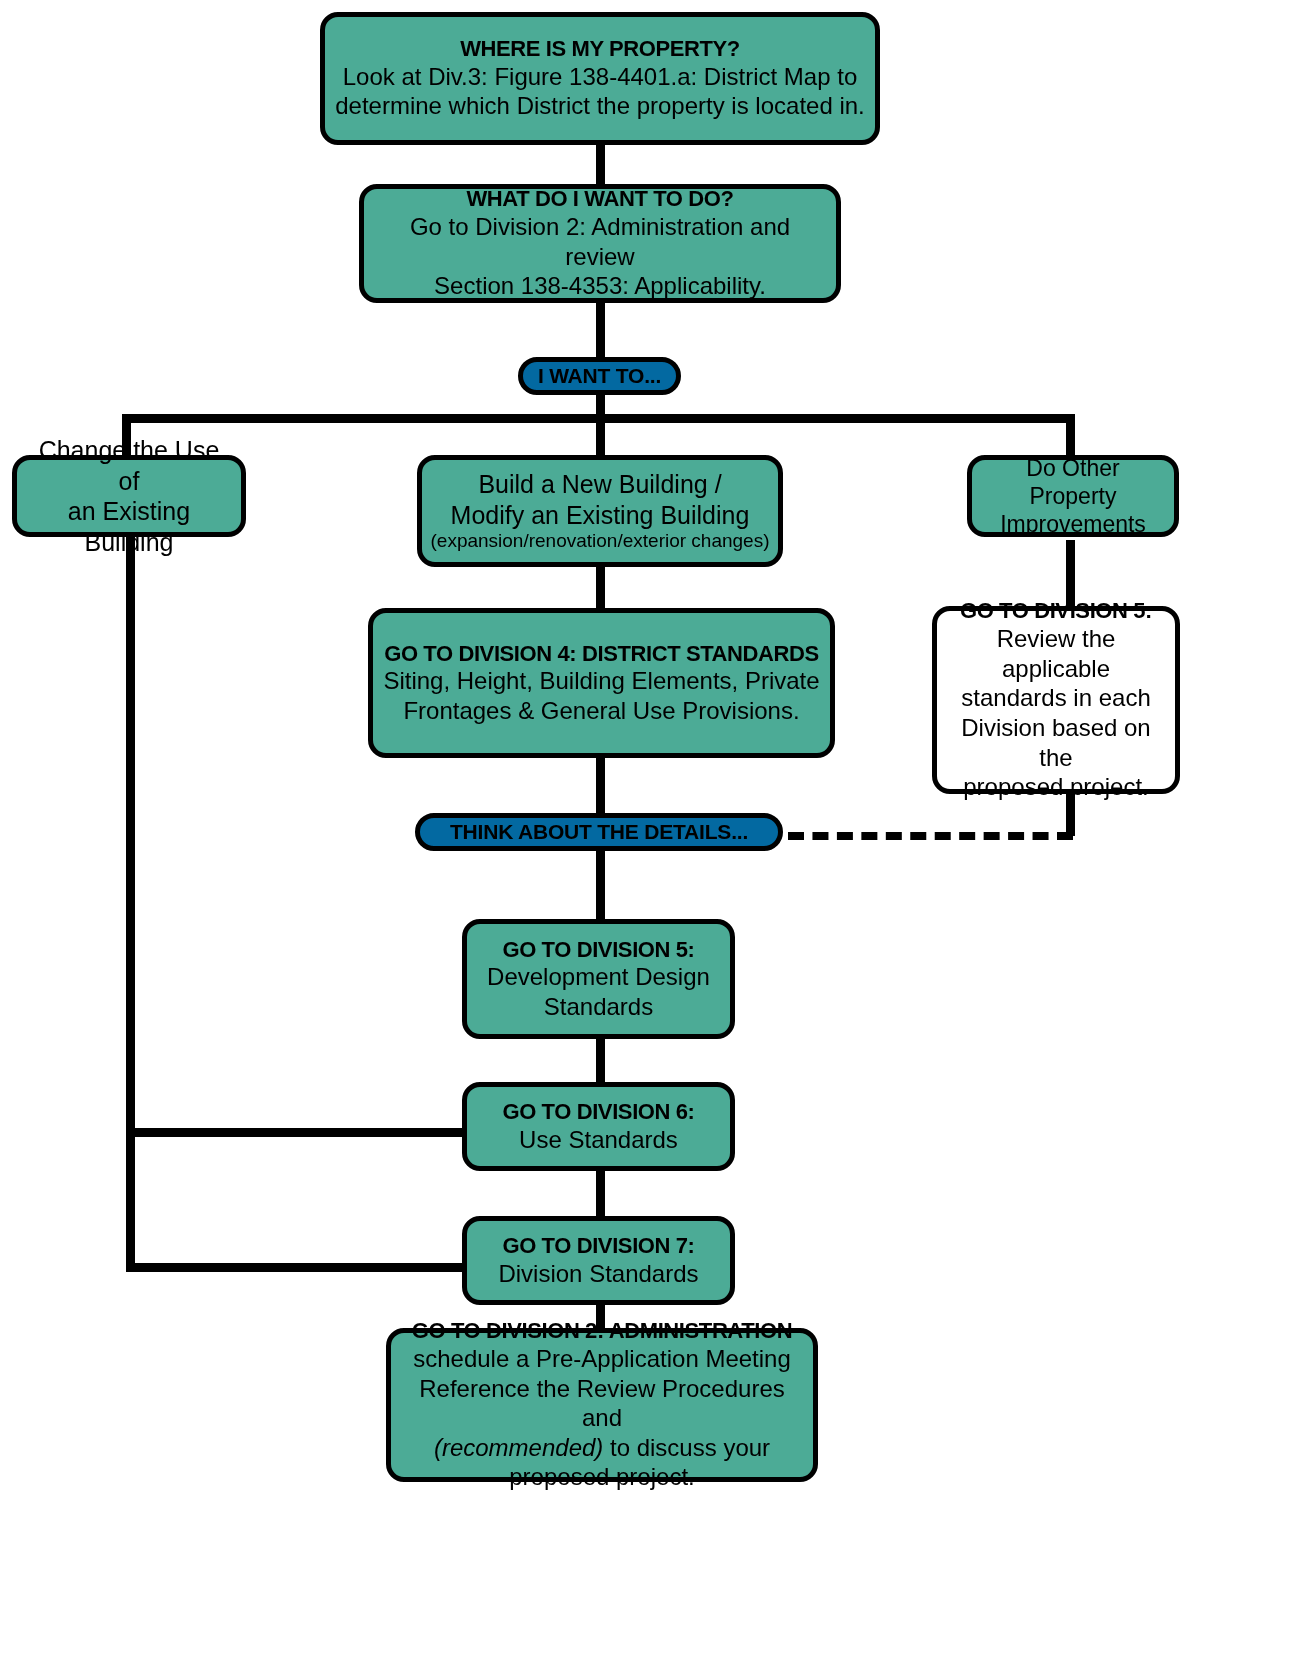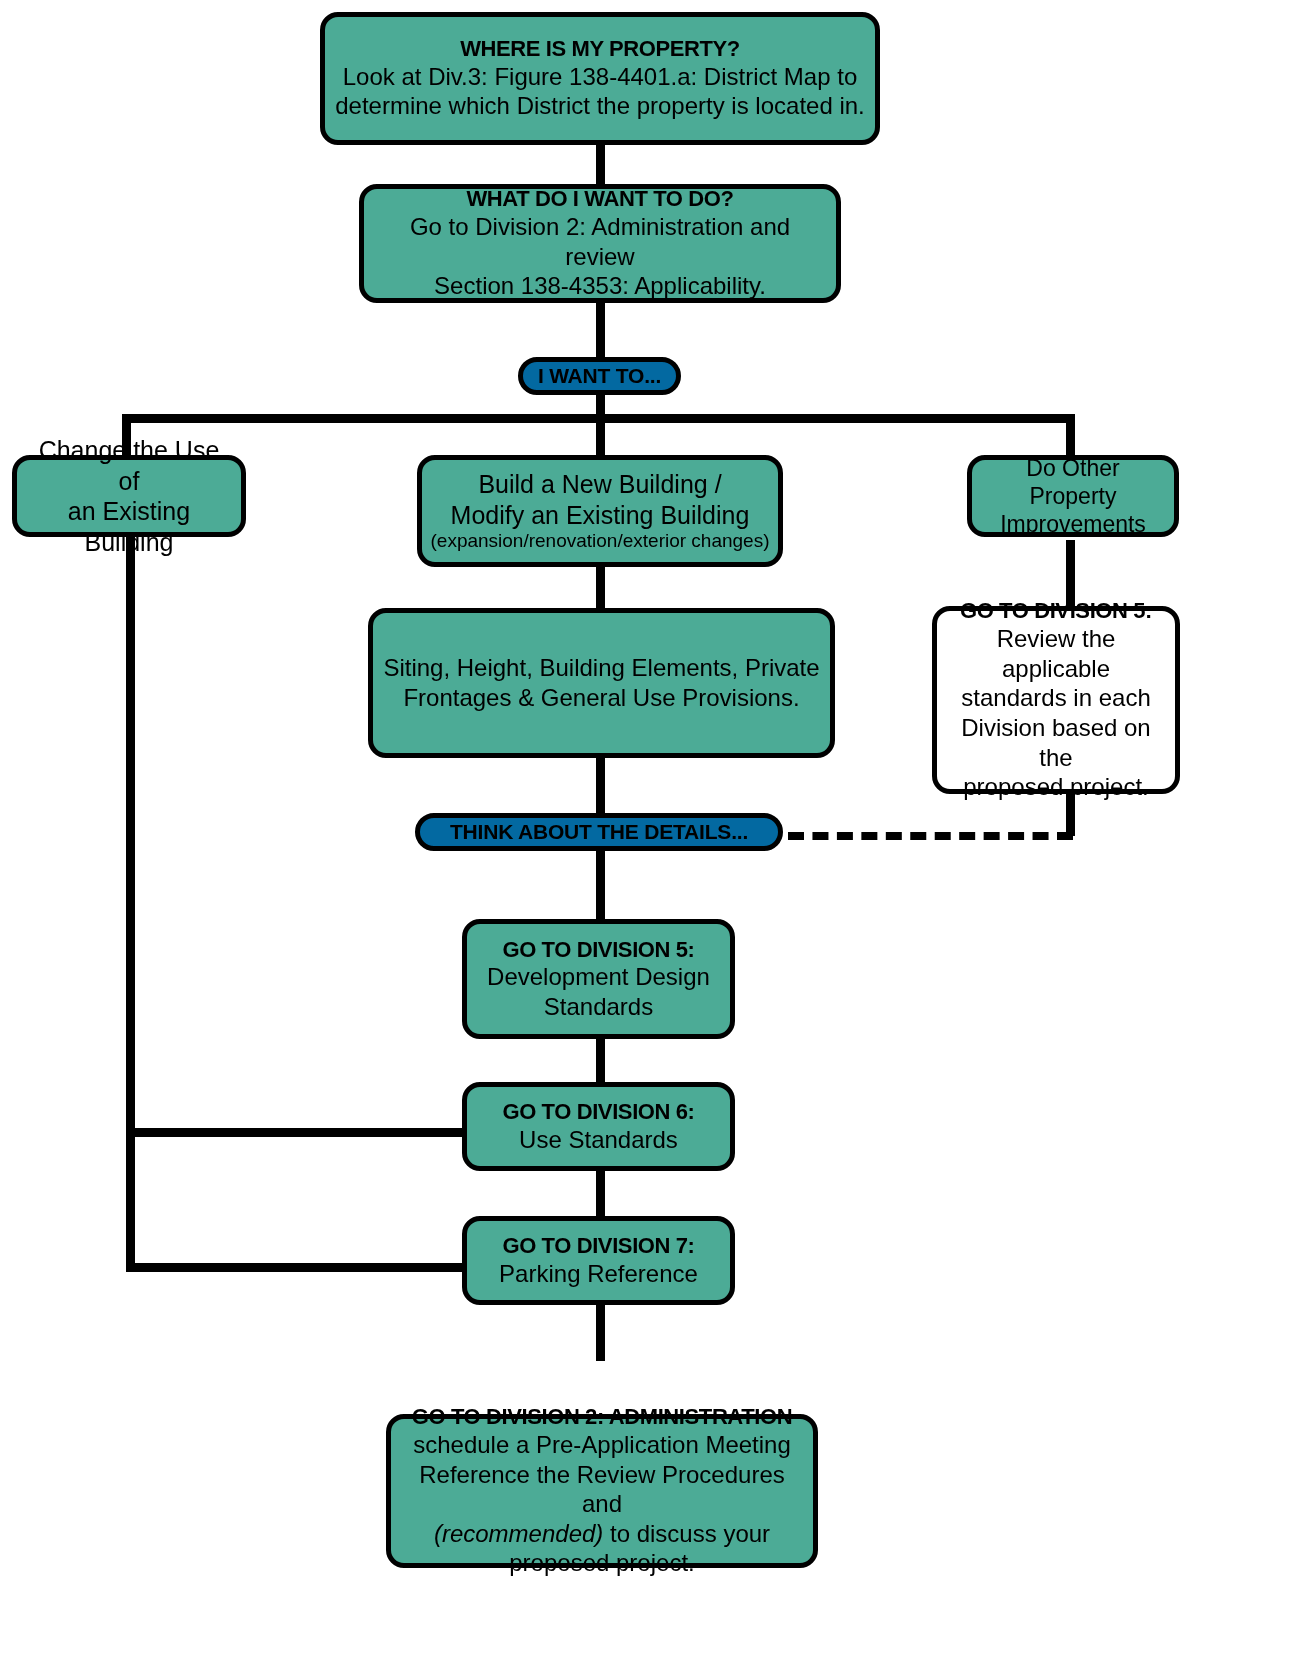--- a/index.html
+++ b/index.html
@@ -161,20 +161,21 @@
     <div class="plain">Modify an Existing Building</div>
     <div class="body-sm">(expansion/renovation/exterior changes)</div>
   </div>
 
   <div class="node" style="left:967px; top:455px; width:212px; height:82px;">
     <div class="plain-sm">Do Other Property</div>
     <div class="plain-sm">Improvements</div>
   </div>
 
   <div class="node" style="left:368px; top:608px; width:467px; height:150px;">
+    <div class="hdr">GO TO DIVISION 4: DISTRICT STANDARDS</div>
     <div class="body">Siting, Height, Building Elements, Private</div>
     <div class="body">Frontages &amp; General Use Provisions.</div>
   </div>
 
   <div class="node white" style="left:932px; top:606px; width:248px; height:188px;">
     <div class="hdr">GO TO DIVISION 5:</div>
     <div class="body">Review the applicable</div>
     <div class="body">standards in each</div>
     <div class="body">Division based on the</div>
     <div class="body">proposed project.</div>
@@ -190,24 +191,24 @@
     <div class="body">Standards</div>
   </div>
 
   <div class="node" style="left:462px; top:1082px; width:273px; height:89px;">
     <div class="hdr">GO TO DIVISION 6:</div>
     <div class="body">Use Standards</div>
   </div>
 
   <div class="node" style="left:462px; top:1216px; width:273px; height:89px;">
     <div class="hdr">GO TO DIVISION 7:</div>
-    <div class="body">Parking Reference</div>
-  </div>
-
-  <div class="node" style="left:386px; top:1414px; width:432px; height:154px;">
+    <div class="body">Division Standards</div>
+  </div>
+
+  <div class="node" style="left:386px; top:1328px; width:432px; height:154px;">
     <div class="hdr">GO TO DIVISION 2: ADMINISTRATION</div>
     <div class="body">schedule a Pre-Application Meeting</div>
     <div class="body">Reference the Review Procedures and</div>
     <div class="body">
       <em>(recommended)</em><span> to discuss your</span>
     </div>
     <div class="body">proposed project.</div>
   </div>
 
 </div>

